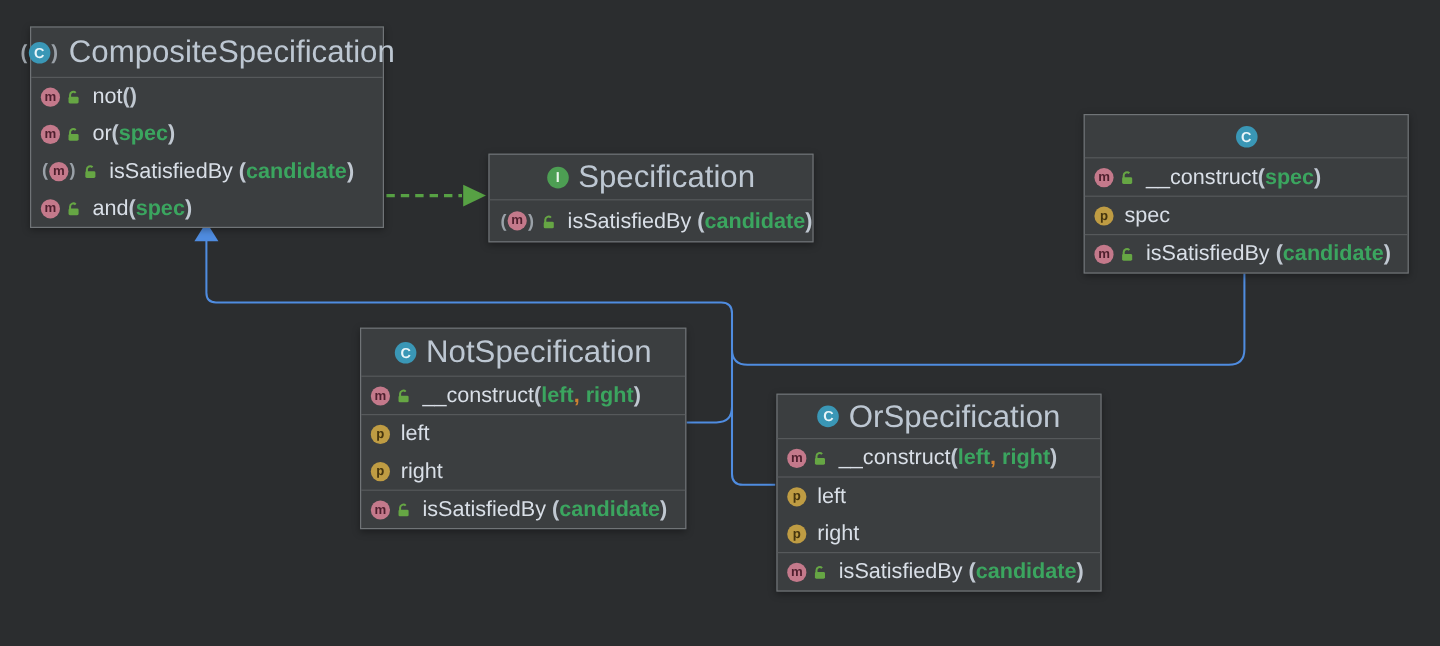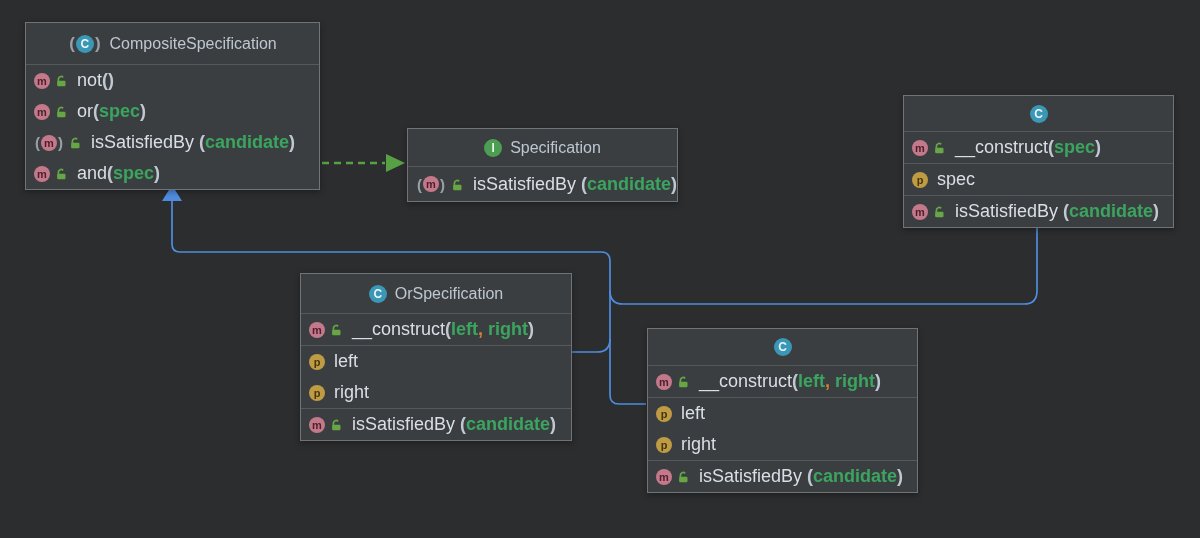--- a/index.html
+++ b/index.html
@@ -15,21 +15,21 @@
     background:var(--node);
     border:1px solid var(--border);
     box-sizing:border-box;
     box-shadow:0 2px 6px rgba(0,0,0,.35);
   }
   .header{
     display:flex;align-items:center;justify-content:center;gap:8px;
     padding:0 6px;box-sizing:border-box;
   }
   .title{
-    color:var(--title);font-size:16px;white-space:nowrap;
+    color:var(--title);font-size:26px;white-space:nowrap;
   }
   .section{border-top:1px solid var(--sep);}
   .row{
     display:flex;align-items:center;
     padding:0 8px;box-sizing:border-box;white-space:nowrap;
   }
   .circle{
     display:inline-flex;align-items:center;justify-content:center;
     border-radius:50%;font-weight:bold;flex:none;
   }
@@ -186,21 +186,21 @@
           </span>
           <span class="sig"><span class="pt-plain">isSatisfiedBy </span><span class="pt-paren">(</span><span class="pt-param">candidate</span><span class="pt-paren">)</span></span>
         </div>
       </div>
     </div>
     <div class="node" style="left: 300px; top: 273px; width: 272px;">
       <div class="header" style="height: 39px;">
         <span class="iconwrap">
           <span class="circle c">C</span>
         </span>
-        <span class="title">OrSpecification</span>
+        <span class="title">NotSpecification</span>
       </div>
       <div class="section">
         <div class="row" style="height: 31px;">
           <span class="iconwrap">
             <span class="circle m">m</span>
           </span>
           <span class="lock">
             <svg width="13" height="13" viewBox="0 0 13 13">
               <path d="M3.4 7.4 V5.2 a2.7 2.7 0 0 1 4.7 -1.8" fill="none" stroke="#66a644" stroke-width="1.7"></path>
               <rect x="2.1" y="6.7" width="8.4" height="5.6" rx="1.2" fill="#66a644"></rect>
@@ -236,20 +236,21 @@
           </span>
           <span class="sig"><span class="pt-plain">isSatisfiedBy </span><span class="pt-paren">(</span><span class="pt-param">candidate</span><span class="pt-paren">)</span></span>
         </div>
       </div>
     </div>
     <div class="node" style="left: 647px; top: 328px; width: 271px;">
       <div class="header" style="height: 36px;">
         <span class="iconwrap">
           <span class="circle c">C</span>
         </span>
+        <span class="title">OrSpecification</span>
       </div>
       <div class="section">
         <div class="row" style="height: 31px;">
           <span class="iconwrap">
             <span class="circle m">m</span>
           </span>
           <span class="lock">
             <svg width="13" height="13" viewBox="0 0 13 13">
               <path d="M3.4 7.4 V5.2 a2.7 2.7 0 0 1 4.7 -1.8" fill="none" stroke="#66a644" stroke-width="1.7"></path>
               <rect x="2.1" y="6.7" width="8.4" height="5.6" rx="1.2" fill="#66a644"></rect>

